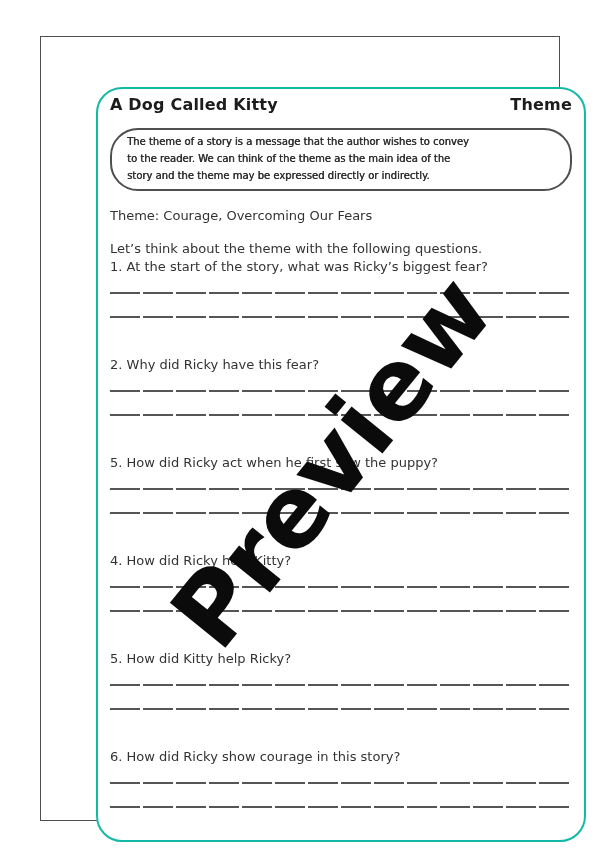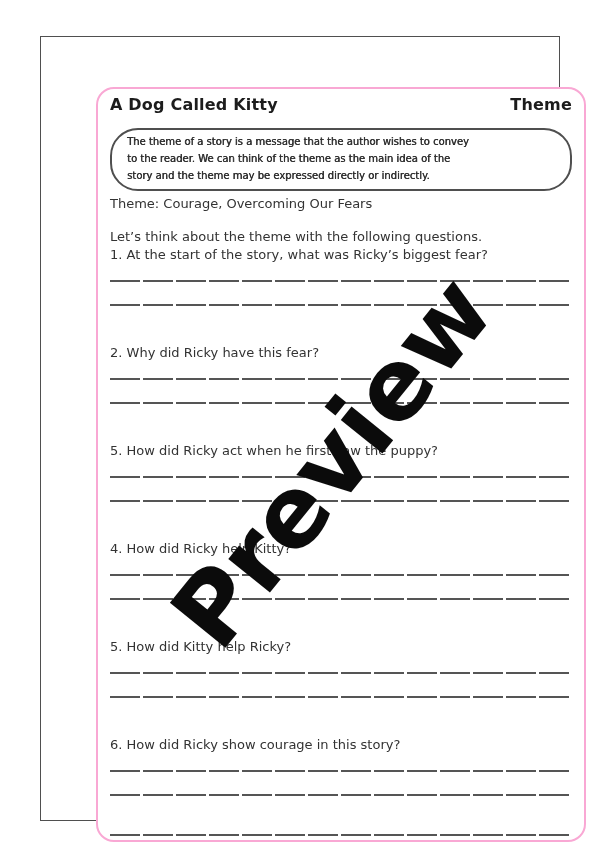--- a/index.html
+++ b/index.html
@@ -15,22 +15,22 @@
     position: absolute;
     left: 40px; top: 36px;
     width: 520px; height: 785px;
     border: 1px solid #4f4f4f;
     background: #ffffff;
   }
   .card {
     position: absolute;
     left: 55px; top: 50px;
     width: 490px; height: 755px;
-    border: 2px solid #f9a8d4;
-    border-radius: 18px;
+    border: 2px solid #14b8a6;
+    border-radius: 26px;
     background: #ffffff;
     padding: 0 12px;
     overflow: hidden;
   }
   .card-header {
     display: flex;
     justify-content: space-between;
     align-items: baseline;
     padding-top: 6px;
     font-size: 16px;
@@ -43,21 +43,21 @@
     border: 2px solid #4f4f4f;
     border-radius: 28px;
     padding: 3px 15px 5px;
     font-size: 10px;
     line-height: 17px;
     color: #2e2e2e;
     
     text-shadow: 0.4px 0 0 currentColor;
   }
   .bubble .def-line { white-space: nowrap; }
-  .theme-line { margin-top: 4px; font-size: 13px; line-height: 17px; white-space: nowrap; }
+  .theme-line { margin-top: 16px; font-size: 13px; line-height: 17px; white-space: nowrap; }
   .intro-line { margin-top: 16px; font-size: 13px; line-height: 17px; white-space: nowrap; }
   .q { margin-top: 38px; }
   .q.first { margin-top: 1px; }
   .q-text { font-size: 13px; line-height: 17px; white-space: nowrap; color: #333333; }
   .ans-line {
     margin-top: 17px;
     height: 2px;
     background: repeating-linear-gradient(90deg,
       #555555 0px, #555555 30px,
       rgba(0,0,0,0) 30px, rgba(0,0,0,0) 33px);

